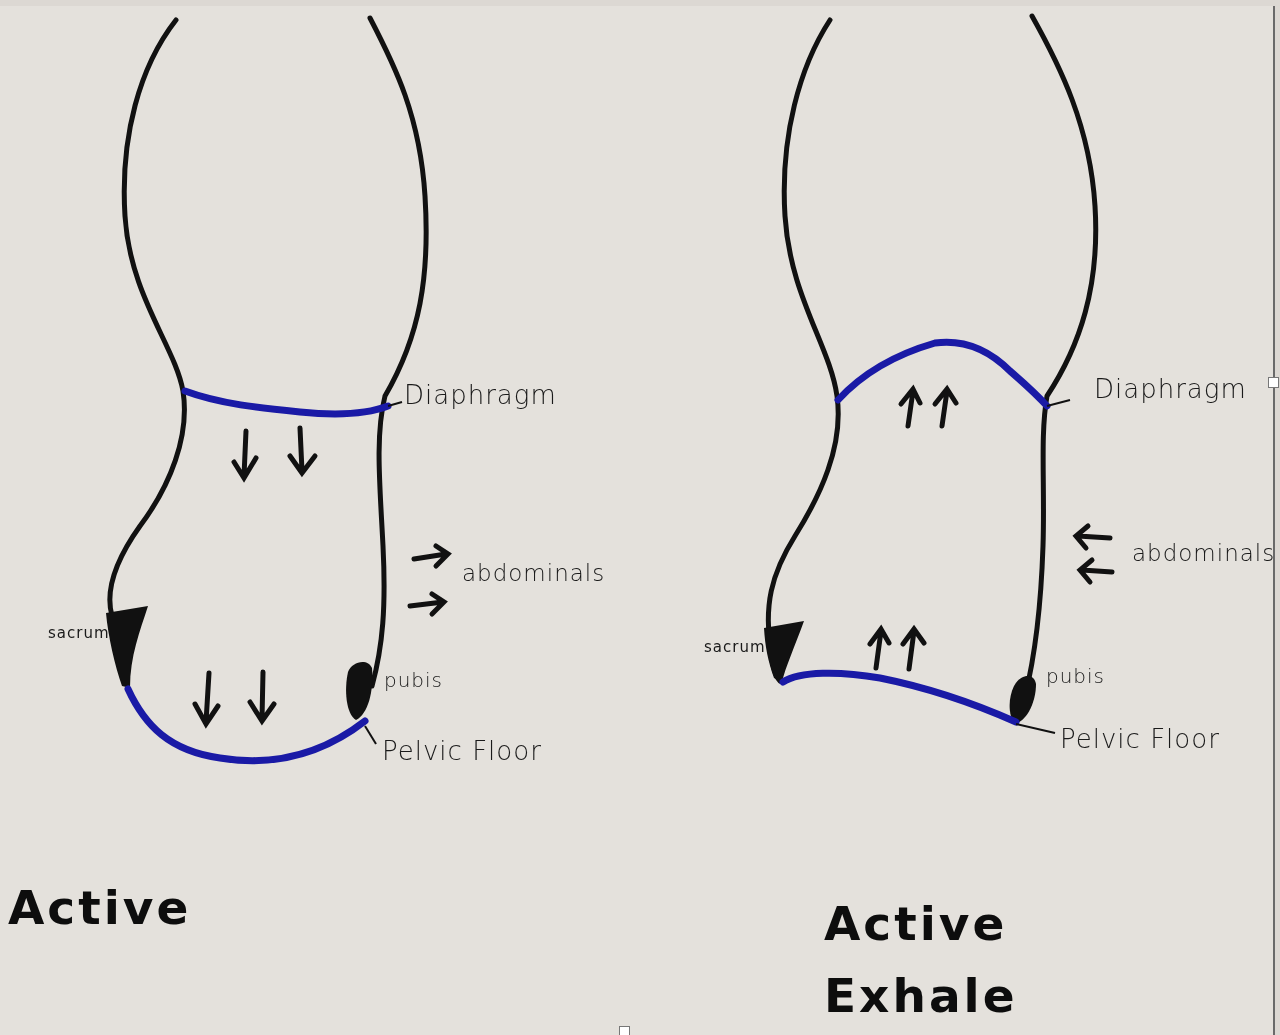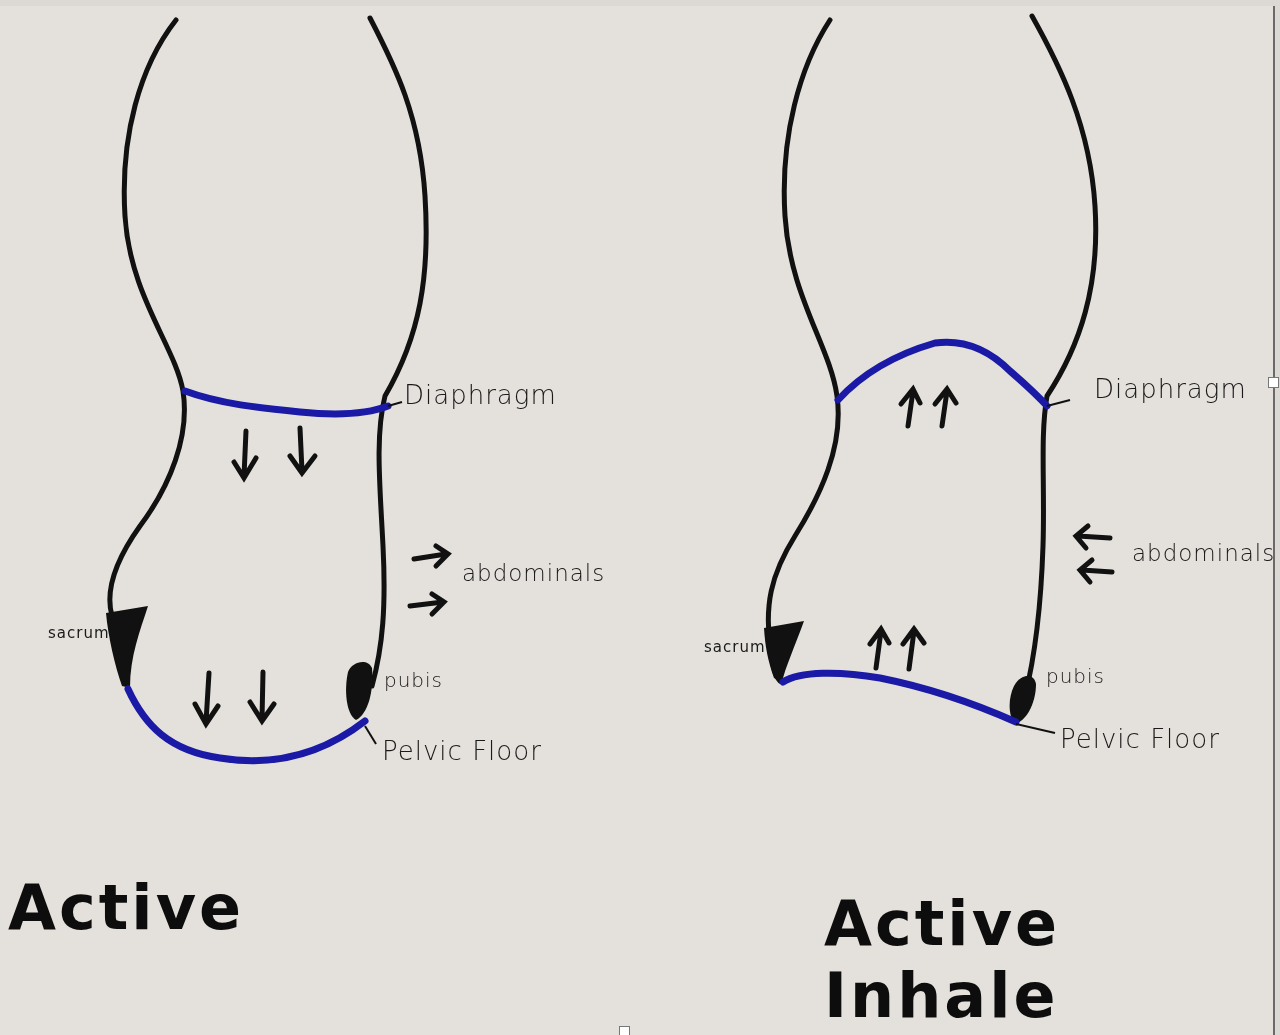--- a/index.html
+++ b/index.html
@@ -19,21 +19,21 @@
     .canvas svg { position: absolute; left: 0; top: 0; }
     .lbl {
       position: absolute; color: #1a1a1a;
       font-family: "DejaVu Sans", sans-serif; white-space: nowrap;
       letter-spacing: 1px;
     }
     .small { font-size: 26px; font-weight: 300; }
     .tiny { font-size: 15px; }
     .title {
       position: absolute; color: #0d0d0d; font-weight: bold;
-      font-family: "DejaVu Sans", sans-serif; font-size: 62px; line-height: 72px;
+      font-family: "DejaVu Sans", sans-serif; font-size: 47px; line-height: 72px;
       letter-spacing: 3px;
     }
     .handle {
       position: absolute; width: 9px; height: 9px; background: #ffffff;
       border: 1px solid #777;
     }
   </style>
 </head>
 <body>
 
@@ -116,18 +116,18 @@
   <div class="lbl small" style="left:1132px; top:534px; font-size:23px;">abdominals</div>
   <div class="lbl tiny" style="left:704px; top:632px;">sacrum</div>
   <div class="lbl small" style="left:1046px; top:658px; font-size:20px;">pubis</div>
   <div class="lbl small" style="left:1060px; top:718px;">Pelvic Floor</div>
 
   <div class="title" style="left:8px; top:866px;">
     <div>Active</div>
   </div>
   <div class="title" style="left:824px; top:882px;">
     <div>Active</div>
-    <div>Inhale</div>
+    <div>Exhale</div>
   </div>
 </div>
 
 <div class="handle" style="left:1268px; top:377px;"></div>
 <div class="handle" style="left:619px; top:1026px;"></div>
 
 </body></html>

